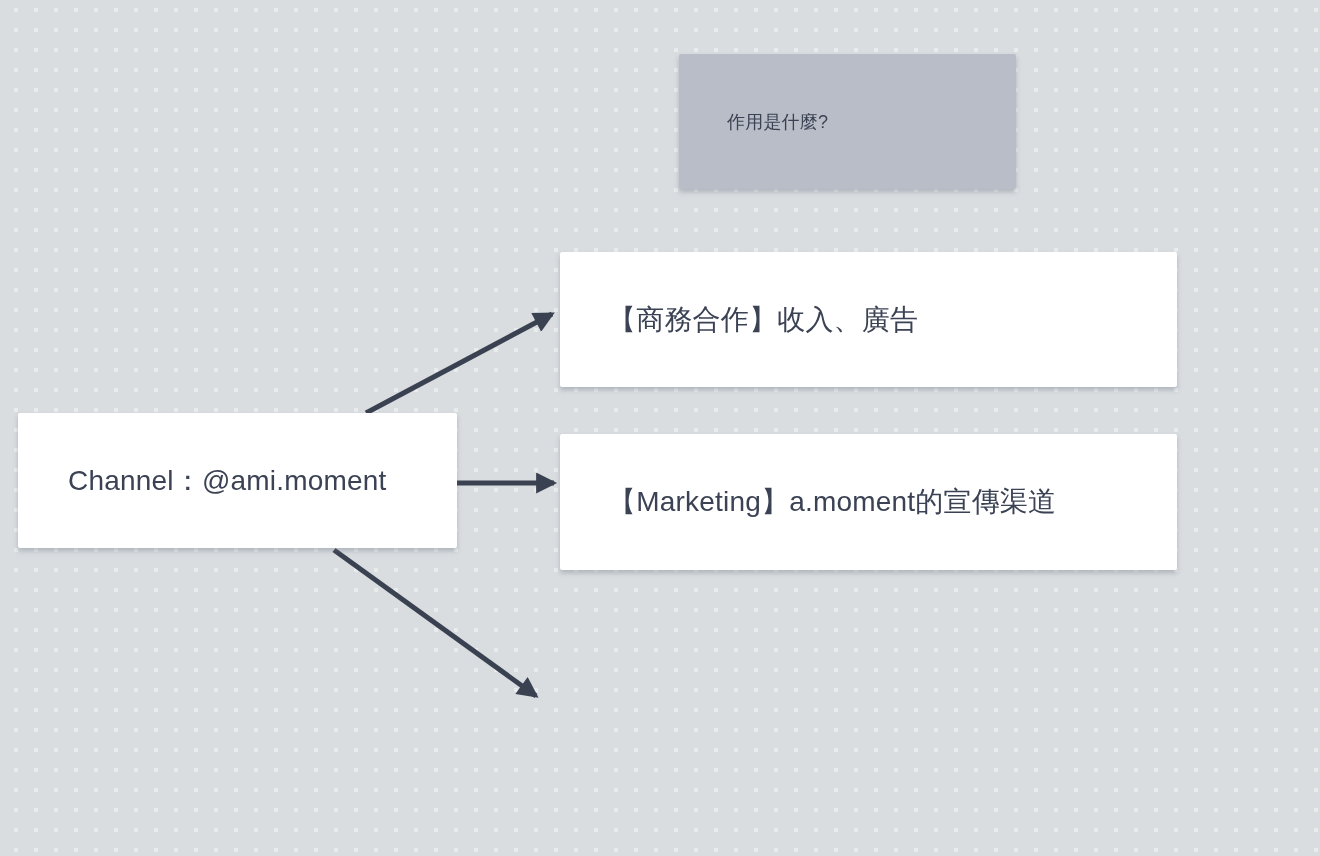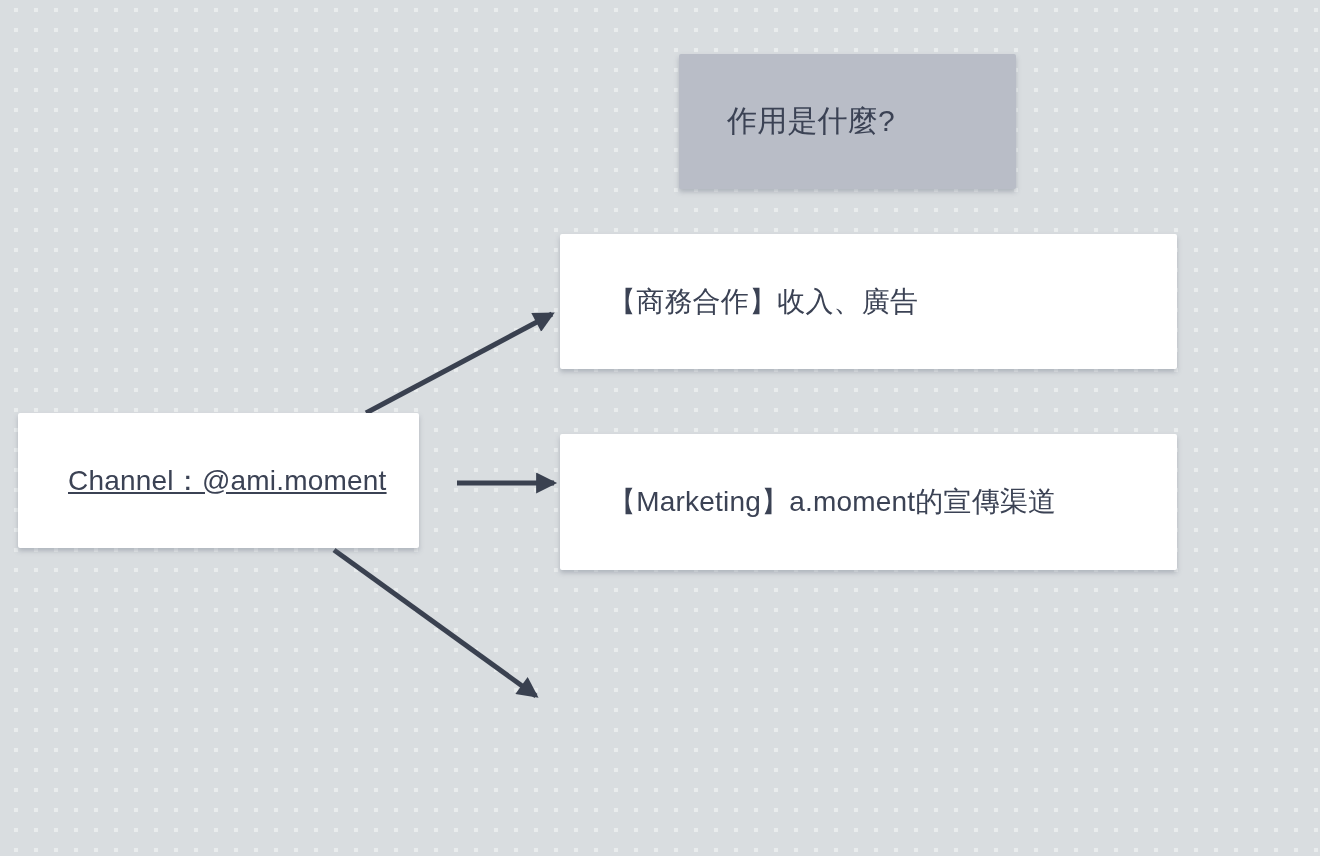--- a/index.html
+++ b/index.html
@@ -40,29 +40,28 @@
     border-radius: 2px;
     box-shadow: 0 3px 5px rgba(104, 114, 128, 0.38);
     color: #3b4254;
     font-size: 28px;
     letter-spacing: 0.2px;
     z-index: 2;
     white-space: nowrap;
   }
   .node-question {
     left: 679px; top: 54px; width: 337px; height: 135px;
-    font-size: 30px;
+    font-size: 18px;
   }
   .node-channel {
-    left: 18px; top: 413px; width: 401px; height: 135px;
+    left: 18px; top: 413px; width: 439px; height: 135px;
     padding-left: 50px;
-    text-decoration: underline;
   }
   .node-business {
-    left: 560px; top: 234px; width: 617px; height: 135px;
+    left: 560px; top: 252px; width: 617px; height: 135px;
   }
   .node-marketing {
     left: 560px; top: 434px; width: 617px; height: 136px;
   }
   .node-social {
     left: 559px; top: 633px; width: 677px; height: 136px;
   }
   .node-label {
     display: inline-block;
   }

